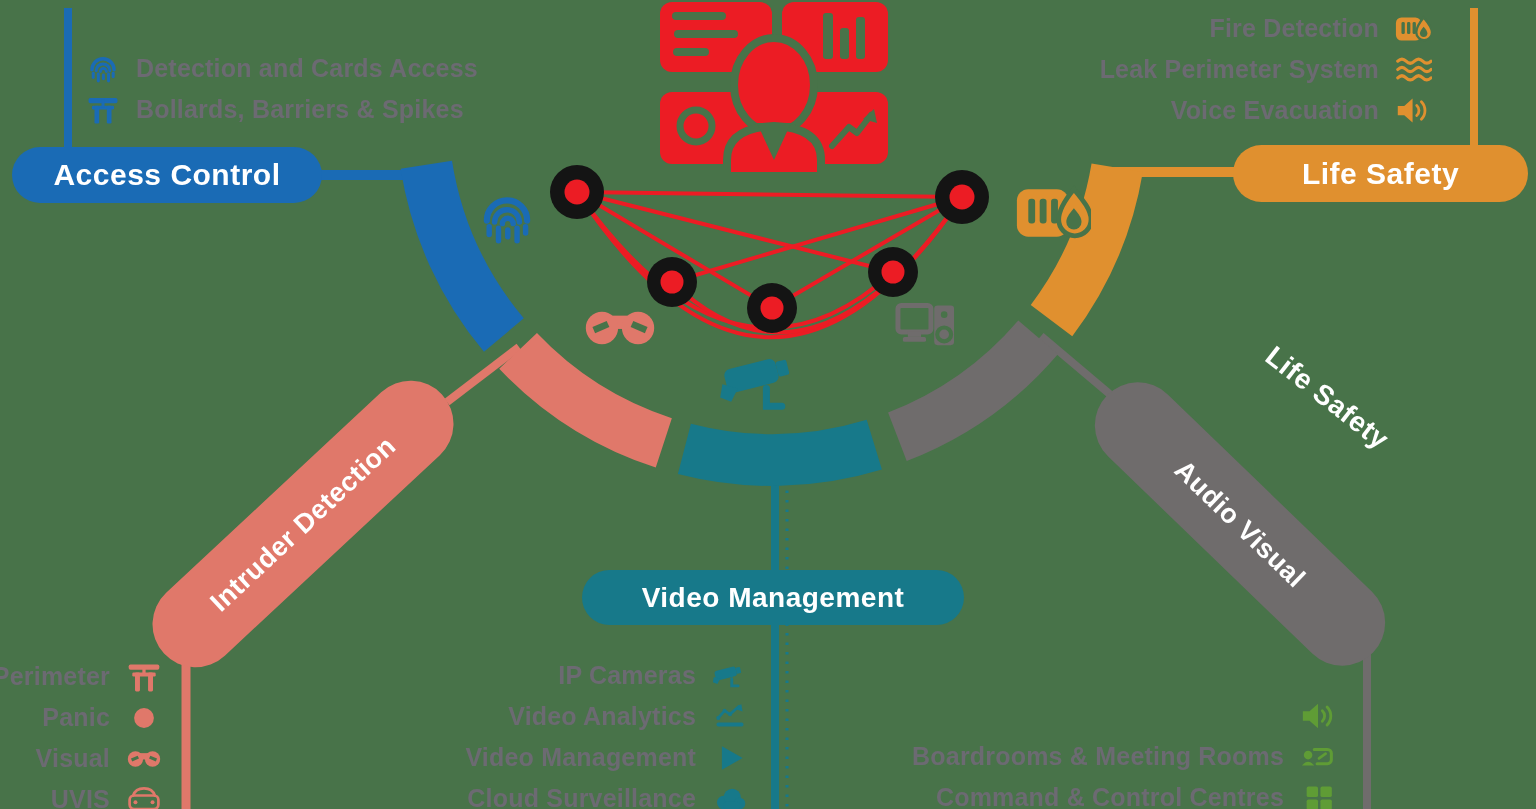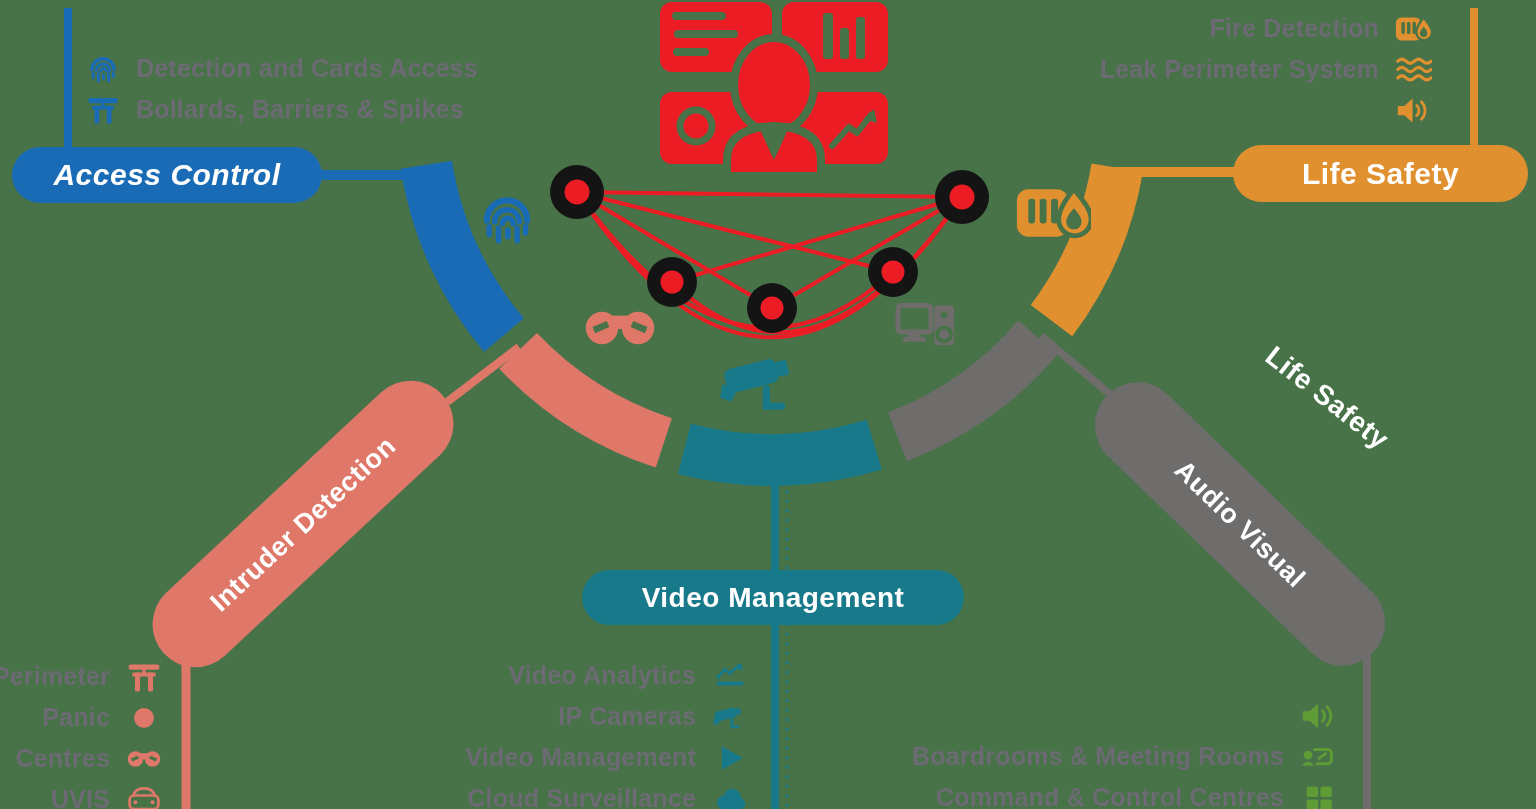--- a/index.html
+++ b/index.html
@@ -16,21 +16,21 @@
   svg.stage{position:absolute;left:0;top:0;z-index:1;}
   .fc{fill:currentColor}
   .nf{fill:none}
   .sc{stroke:currentColor;stroke-linecap:round}
   .bgfill{fill:var(--c-background)}
   .pill{
     position:absolute;z-index:2;display:flex;align-items:center;justify-content:center;
     color:var(--c-white);font-weight:bold;border-radius:999px;white-space:nowrap;
     letter-spacing:.5px;
   }
-  .pill-access{left:12px;top:147px;width:310px;height:56px;background:var(--c-blue);font-size:30px;font-style:italic;}
+  .pill-access{left:12px;top:147px;width:310px;height:56px;background:var(--c-blue);font-size:30px;}
   .pill-life{left:1233px;top:145px;width:295px;height:57px;background:var(--c-orange);font-size:30px;}
   .pill-video{left:582px;top:570px;width:382px;height:55px;background:var(--c-teal);font-size:28px;}
   .pill-intruder{left:113px;top:481px;width:380px;height:86px;background:var(--c-salmon);font-size:27px;transform:rotate(-43deg);}
   .pill-av{left:1055px;top:481px;width:370px;height:86px;background:var(--c-gray);font-size:27px;transform:rotate(44deg);}
   .watermark{
     position:absolute;z-index:2;left:1232px;top:382px;width:190px;text-align:center;
     color:var(--c-white);font-weight:bold;font-size:28px;transform:rotate(38deg);white-space:nowrap;
     letter-spacing:.5px;
   }
   .list{position:absolute;z-index:2;display:flex;flex-direction:column;justify-content:flex-end;}
@@ -258,20 +258,21 @@
       </svg>
   </div>
   <div class="row">
     <span class="lbl">Leak Perimeter System</span>
     <span class="gap"></span>
     <svg class="ic ic-orange" width="37" height="37">
         <use href="#sym-waves"></use>
       </svg>
   </div>
   <div class="row">
+    <span class="lbl">Voice Evacuation</span>
     <span class="gap"></span>
     <svg class="ic ic-orange" width="37" height="37">
         <use href="#sym-speaker"></use>
       </svg>
   </div>
 </div>
 
 <div class="list list-bl">
   <div class="row">
     <span class="lbl">Perimeter</span>
@@ -281,51 +282,51 @@
       </svg>
   </div>
   <div class="row">
     <span class="lbl">Panic</span>
     <span class="gap"></span>
     <svg class="ic ic-salmon" width="36" height="36">
         <use href="#sym-dot"></use>
       </svg>
   </div>
   <div class="row">
-    <span class="lbl">Centres</span>
+    <span class="lbl">Visual</span>
     <span class="gap"></span>
     <svg class="ic ic-salmon" width="36" height="36">
         <use href="#sym-mask"></use>
       </svg>
   </div>
   <div class="row">
     <span class="lbl">UVIS</span>
     <span class="gap"></span>
     <svg class="ic ic-salmon" width="36" height="36">
         <use href="#sym-car"></use>
       </svg>
   </div>
 </div>
 
 <div class="list list-bc">
   <div class="row">
+    <span class="lbl">IP Cameras</span>
+    <span class="gap"></span>
+    <svg class="ic ic-teal" width="36" height="36">
+        <use href="#sym-cctv"></use>
+      </svg>
+  </div>
+  <div class="row">
     <span class="lbl">Video Analytics</span>
     <span class="gap"></span>
     <svg class="ic ic-teal" width="36" height="36">
         <use href="#sym-analytics"></use>
       </svg>
   </div>
   <div class="row">
-    <span class="lbl">IP Cameras</span>
-    <span class="gap"></span>
-    <svg class="ic ic-teal" width="36" height="36">
-        <use href="#sym-cctv"></use>
-      </svg>
-  </div>
-  <div class="row">
     <span class="lbl">Video Management</span>
     <span class="gap"></span>
     <svg class="ic ic-teal" width="36" height="36">
         <use href="#sym-play"></use>
       </svg>
   </div>
   <div class="row">
     <span class="lbl">Cloud Surveillance</span>
     <span class="gap"></span>
     <svg class="ic ic-teal" width="36" height="36">

